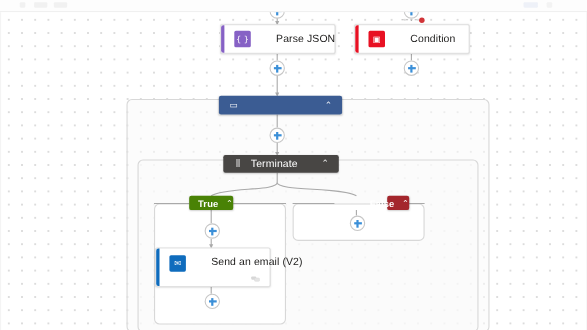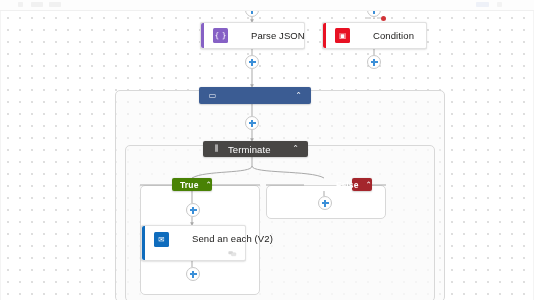--- a/index.html
+++ b/index.html
@@ -303,21 +303,21 @@
 
   <div class="card" id="card-terminate">
     <span class="accent"></span>
     <span class="app-icon">▣</span>
     <span class="card-label">Condition</span>
   </div>
 
   <div class="card" id="card-send-email">
     <span class="accent"></span>
     <span class="app-icon">✉</span>
-    <span class="card-label">Send an each (V2)</span>
+    <span class="card-label">Send an email (V2)</span>
     <svg class="conn-glyph" viewBox="0 0 12 9">
       <rect x="0.5" y="1.5" width="6" height="4" rx="1" fill="#b8b8b8"></rect>
       <rect x="4.5" y="3.5" width="6" height="4" rx="1" fill="#d0d0d0" stroke="#b8b8b8" stroke-width="0.6"></rect>
     </svg>
   </div>
 
   <div class="scope-header" id="header-apply-each">
     <span class="hdr-icon">▭</span>
     <span class="hdr-chev">⌃</span>
   </div>

